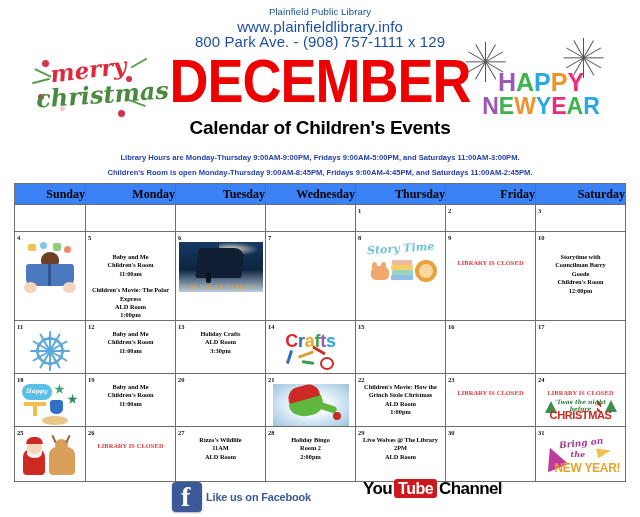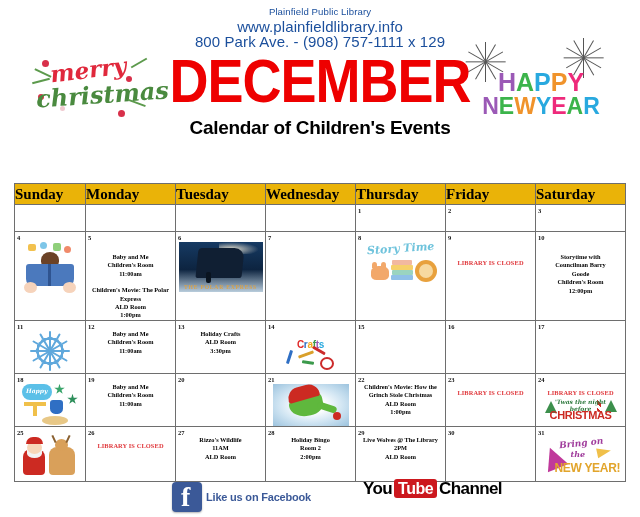--- a/index.html
+++ b/index.html
@@ -85,22 +85,22 @@
 
   
   .cal{
     position:absolute;left:14px;top:183px;width:612px;
     border:1px solid #6e6e6e;border-collapse:collapse;
     table-layout:fixed;
   }
   .cal td,.cal th{border:1px solid #6e6e6e;vertical-align:top;padding:0;}
   .cal th{
     font-family:"Liberation Serif", serif;
-    font-weight:bold;font-size:15px;text-align:left;
-    height:20px;line-height:20px;background:#eab308;
+    font-weight:bold;font-size:12px;text-align:right;
+    height:20px;line-height:20px;background:#3b82f6;
   }
   .daynum{
     font-family:"Liberation Serif", serif;
     font-weight:bold;font-size:6.5px;line-height:7px;
     padding:2px 0 0 2px;color:#111;
   }
   .cellbody{
     font-family:"Liberation Serif", serif;
     font-weight:bold;font-size:6.3px;line-height:8.4px;
     text-align:center;padding:0 3px;color:#000;
@@ -165,22 +165,22 @@
 
   
   .art-snow{width:40px;height:40px;}
   .art-snow i{position:absolute;left:19px;top:0;width:2px;height:40px;
     background:#5fa8dc;transform-origin:50% 50%;display:block;border-radius:1px;}
   .art-snow i:before{content:"";position:absolute;left:-5px;top:7px;width:12px;height:2px;background:#5fa8dc;}
   .art-snow i:after{content:"";position:absolute;left:-5px;bottom:7px;width:12px;height:2px;background:#5fa8dc;}
 
   
   .art-crafts{width:62px;height:40px;}
-  .art-crafts .w{position:absolute;left:0;top:8px;width:62px;text-align:center;
-    font-family:"Liberation Sans", sans-serif;font-weight:bold;font-size:10px;
+  .art-crafts .w{position:absolute;left:0;top:0;width:62px;text-align:center;
+    font-family:"Liberation Sans", sans-serif;font-weight:bold;font-size:18px;
     letter-spacing:-.3px;}
   .art-crafts .w span{display:inline-block;}
   .art-crafts .sq{position:absolute;border-radius:1px;}
   .art-crafts .sq.q1{left:8px;top:19px;width:3px;height:14px;background:#2f6fc4;transform:rotate(18deg);}
   .art-crafts .sq.q2{left:18px;top:22px;width:16px;height:3px;background:#d9a02b;transform:rotate(-20deg);}
   .art-crafts .sq.q3{left:32px;top:18px;width:14px;height:3px;background:#cc2b2b;transform:rotate(30deg);}
   .art-crafts .sq.q4{left:40px;top:26px;width:10px;height:9px;border:2px solid #cc2b2b;border-radius:50%;background:none;}
   .art-crafts .sq.q5{left:22px;top:30px;width:12px;height:3px;background:#3c9a4c;transform:rotate(8deg);}
 
   
@@ -324,20 +324,24 @@
         <i style="transform:rotate(120deg)"></i>
           <i style="transform:rotate(150deg)"></i>
       </div>
       <div class="row r1" id="hny1"><span style="color: rgb(155, 89, 182);">H</span><span style="color: rgb(60, 180, 75);">A</span><span style="color: rgb(41, 169, 223);">P</span><span style="color: rgb(240, 147, 43);">P</span><span style="color: rgb(238, 42, 123);">Y</span></div>
       <div class="row r2" id="hny2"><span style="color: rgb(155, 89, 182);">N</span><span style="color: rgb(60, 180, 75);">E</span><span style="color: rgb(240, 147, 43);">W</span><span style="color: rgb(41, 169, 223);">Y</span><span style="color: rgb(238, 42, 123);">E</span><span style="color: rgb(60, 180, 75);">A</span><span style="color: rgb(41, 169, 223);">R</span></div>
     </div>
 
     <div class="december">DECEMBER</div>
     <div class="subtitle">Calendar of Children's Events</div>
 
+    <div class="hours">
+      <div>Library Hours are Monday-Thursday 9:00AM-9:00PM, Fridays 9:00AM-5:00PM, and Saturdays 11:00AM-3:00PM.</div>
+      <div>Children's Room is open Monday-Thursday 9:00AM-8:45PM, Fridays 9:00AM-4:45PM, and Saturdays 11:00AM-2:45PM.</div>
+    </div>
   </div>
 
   <table class="cal">
     <thead>
       <tr id="wdrow">
           <th style="width: 70px;">Sunday</th>
           <th>Monday</th>
           <th>Tuesday</th>
           <th>Wednesday</th>
           <th>Thursday</th>

